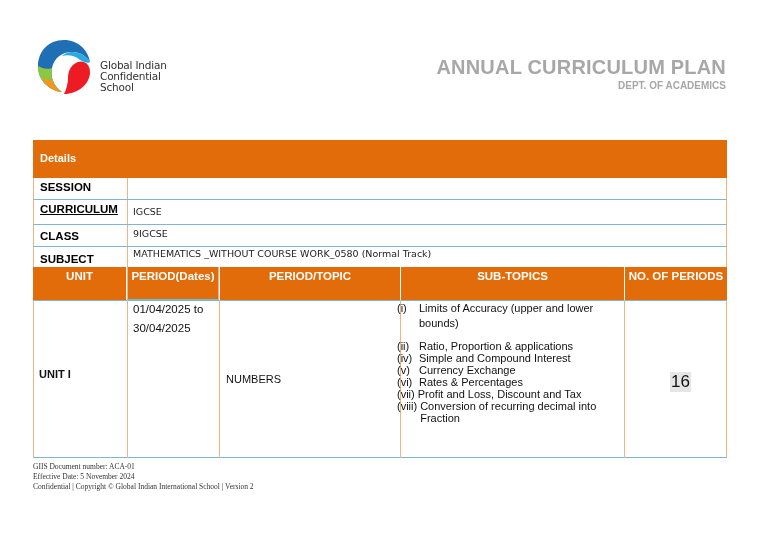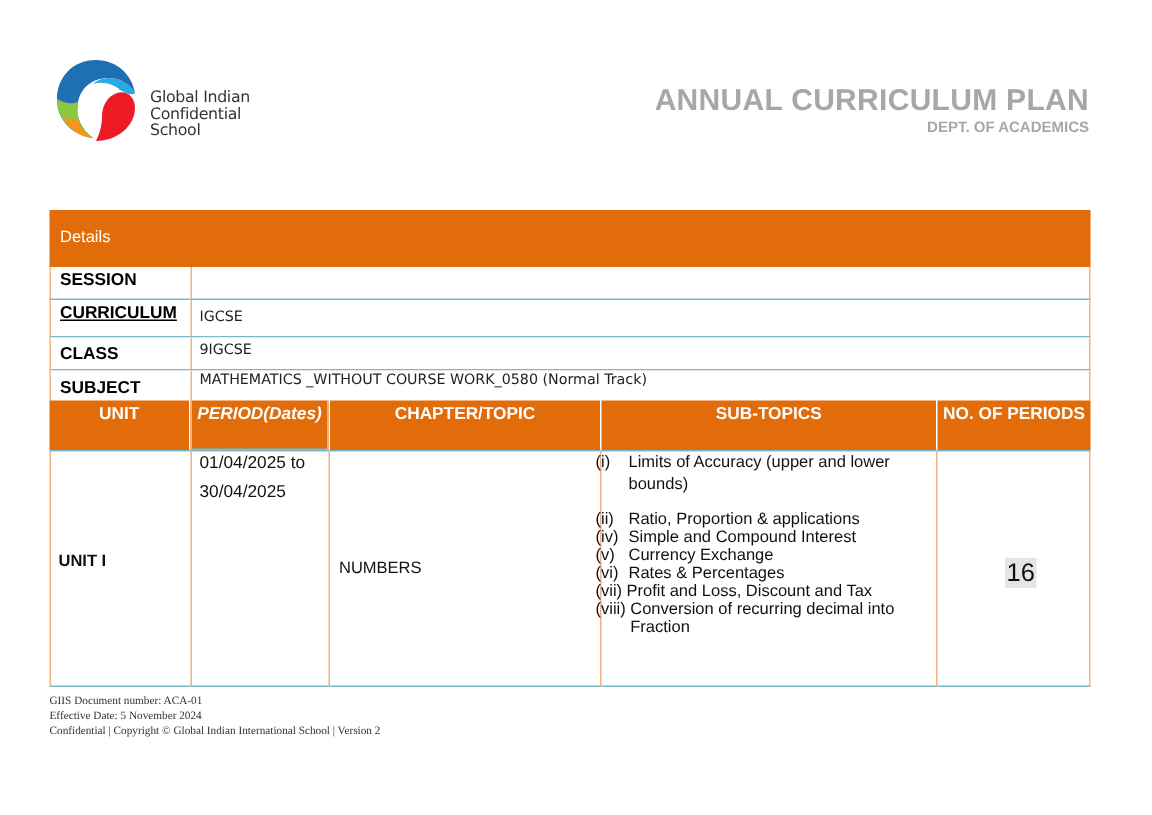--- a/index.html
+++ b/index.html
@@ -24,21 +24,21 @@
       font-family: "Liberation Sans", sans-serif; font-weight: bold;
       font-size: 10px; color: #a7a7a7; text-align: right;
     }
 
     .details-band {
       position: absolute; left: 33px; top: 140px; width: 694px; height: 38px;
       background: #e36c0a;
     }
     .details-band span {
       position: absolute; left: 7px; top: 12px;
-      font-weight: normal; font-size: 11px; color: #ffffff;
+      font-weight: bold; font-size: 11px; color: #ffffff;
     }
 
     .info-row {
       position: absolute; left: 33px; width: 694px;
       border-left: 1px solid #f4b183; border-right: 1px solid #f4b183;
       border-bottom: 1px solid #7bb7d0;
       background: #fff;
     }
     .info-label {
       position: absolute; left: 6px; font-weight: bold; font-size: 11.5px; color: #000;
@@ -116,22 +116,22 @@
   <span class="info-label" style="top:5px;">CLASS</span>
   <span class="info-value" style="top:3px;">9IGCSE</span>
 </div>
 <div class="info-row" style="top:247px;height:20px;border-bottom:none;">
   <div class="info-divider"></div>
   <span class="info-label" style="top:6px;">SUBJECT</span>
   <span class="info-value" style="top:1px;">MATHEMATICS _WITHOUT COURSE WORK_0580 (Normal Track)</span>
 </div>
 
 <div class="col-header" style="left:33px;width:93px;">UNIT</div>
-<div class="col-header" style="left:127px;width:92px;border-bottom:1px solid #7bb7d0;border-left:1px solid #f4b183;border-right:1px solid #f4b183;font-style:italic;">PERIOD(Dates)</div>
-<div class="col-header" style="left:220px;width:180px;">CHAPTER/TOPIC</div>
+<div class="col-header" style="left:127px;width:92px;border-bottom:1px solid #7bb7d0;border-left:1px solid #f4b183;border-right:1px solid #f4b183;">PERIOD(Dates)</div>
+<div class="col-header" style="left:220px;width:180px;">PERIOD/TOPIC</div>
 <div class="col-header" style="left:401px;width:223px;">SUB-TOPICS</div>
 <div class="col-header" style="left:625px;width:102px;">NO. OF PERIODS</div>
 
 <div class="data-row"></div>
 <div class="col-sep" style="left:127px;top:300px;height:158px;"></div>
 <div class="col-sep" style="left:219px;top:300px;height:158px;"></div>
 <div class="col-sep" style="left:400px;top:300px;height:158px;"></div>
 <div class="col-sep" style="left:624px;top:300px;height:158px;"></div>
 
 <span class="cell-text" style="left:39px;top:368px;font-weight:bold;">UNIT I</span>

